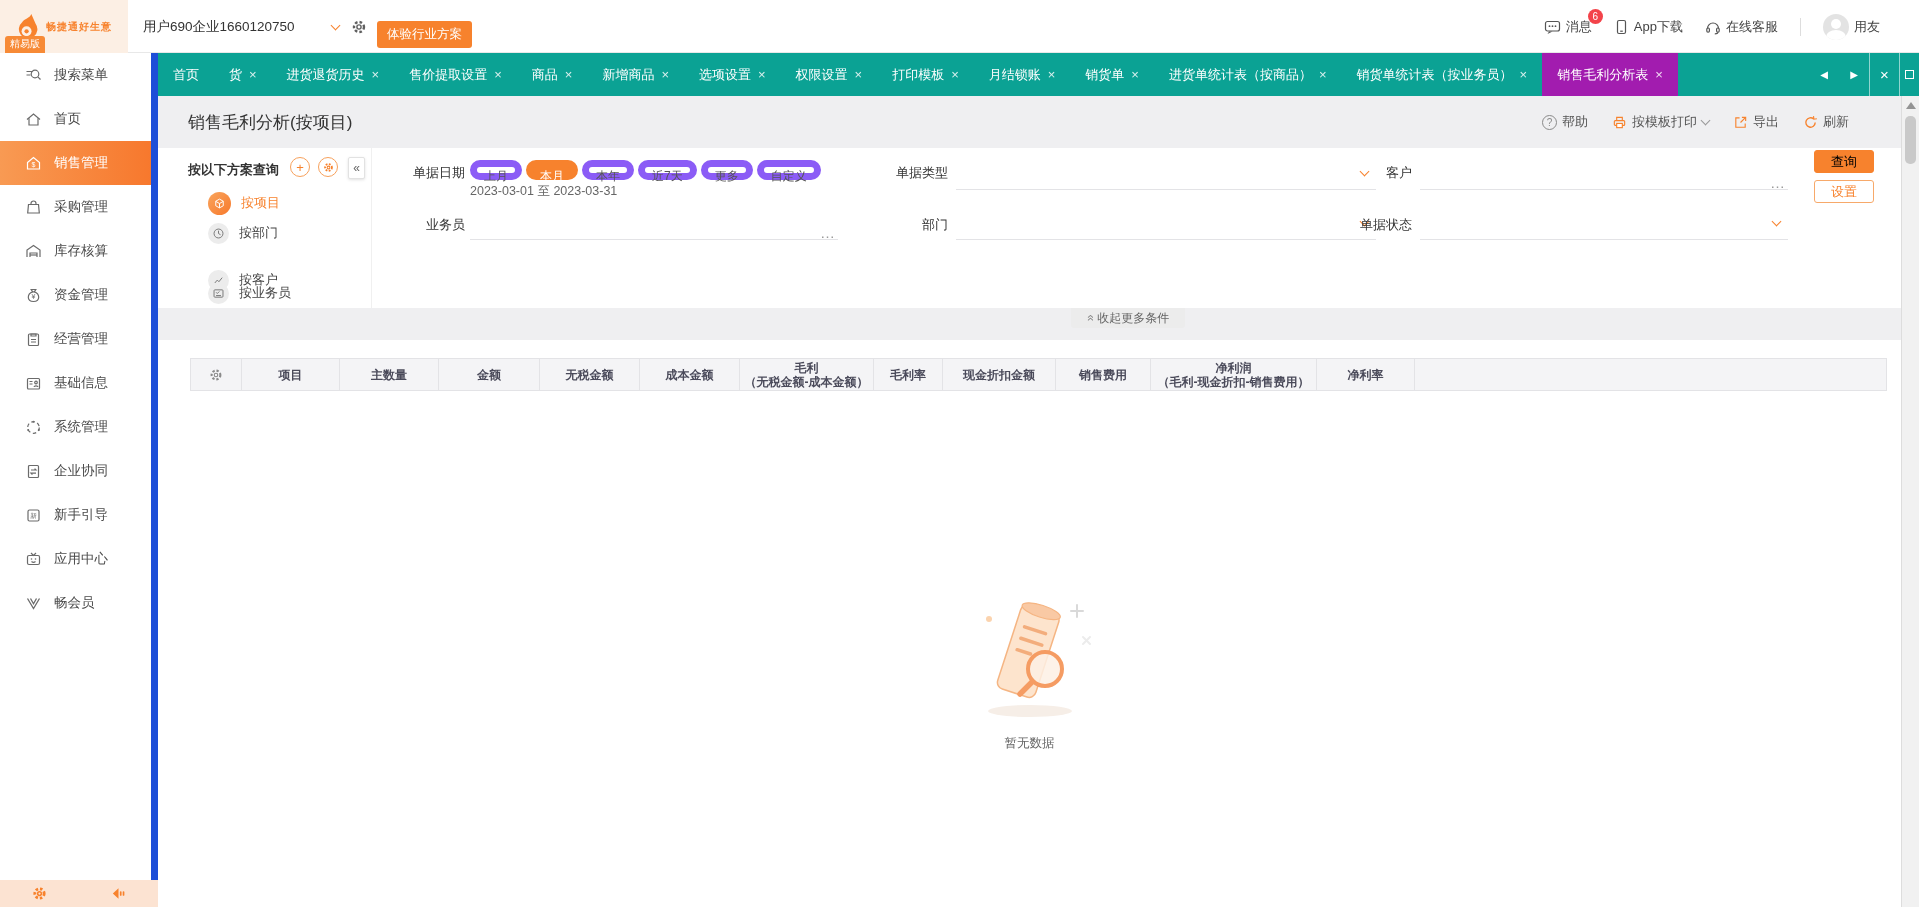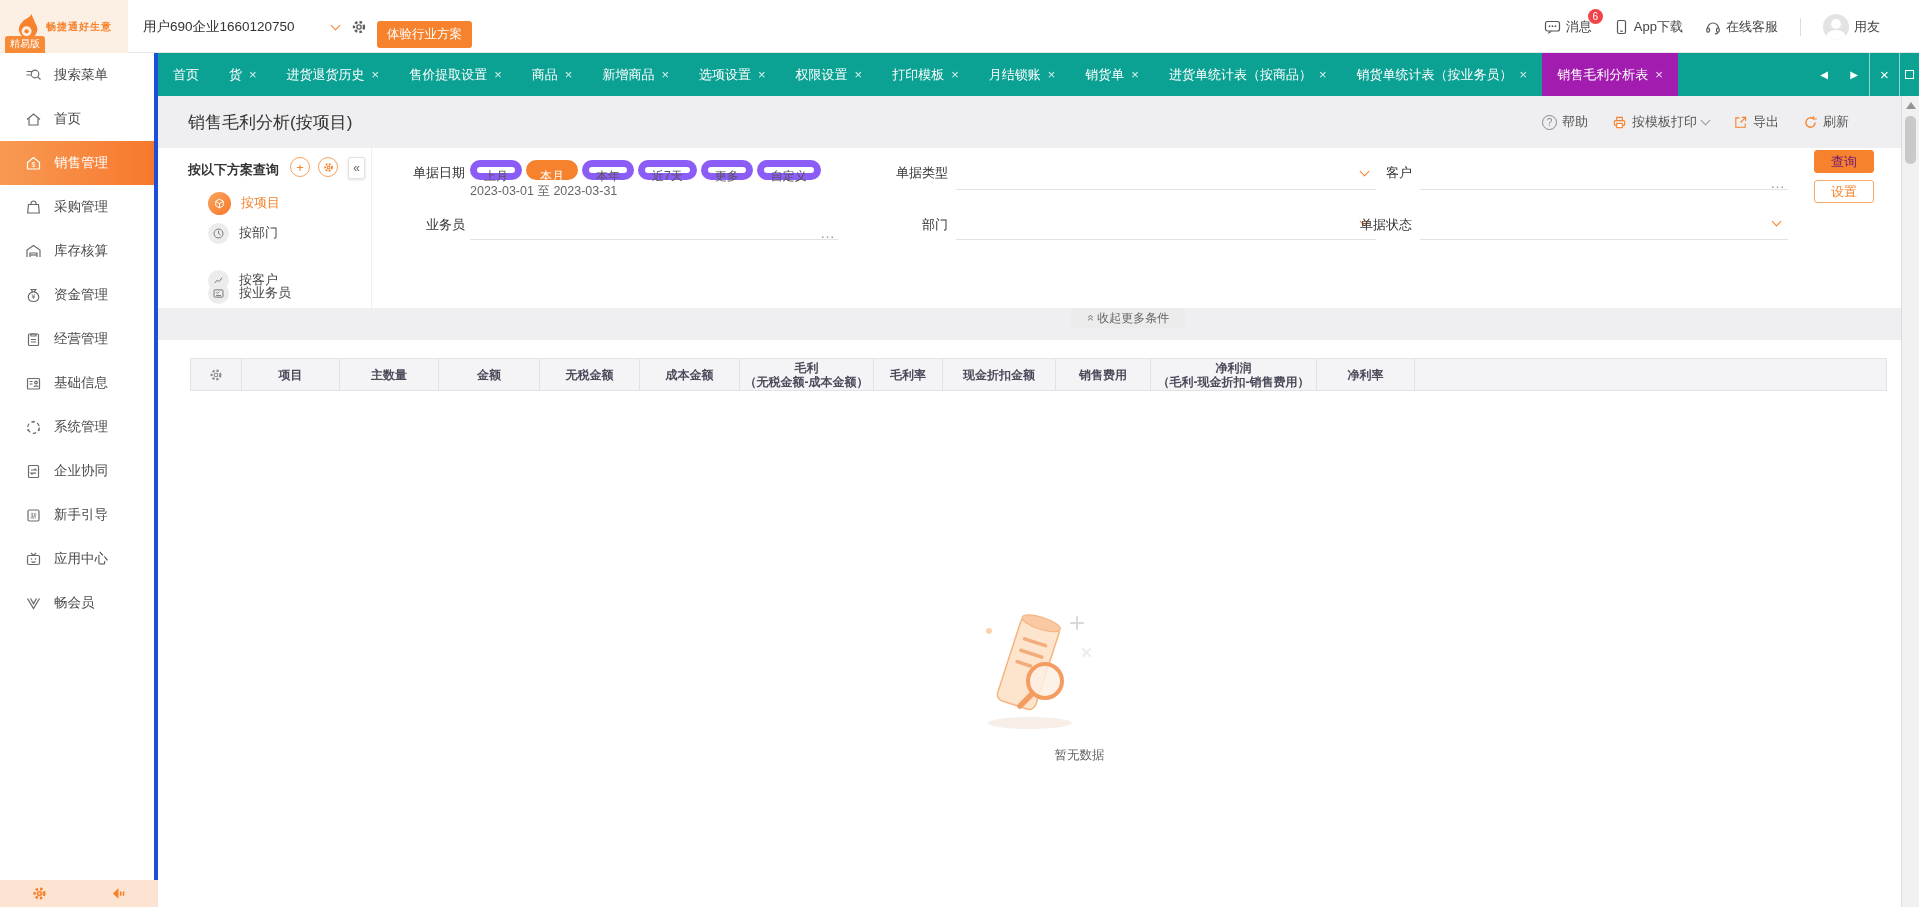--- a/index.html
+++ b/index.html
@@ -30,21 +30,21 @@
   .tabbar{position:absolute;left:158px;top:53px;right:0;height:43px;background:#0ba294;display:flex;align-items:stretch;overflow:hidden;z-index:4}
   .tab{display:flex;align-items:center;gap:7px;padding:0 15px;color:#fff;font-size:13px;white-space:nowrap;cursor:pointer}
   .tab.active{background:#a21caf}
   .tab-close{font-size:13px;opacity:.85;line-height:1;cursor:pointer}
   .tab-controls{margin-left:auto;display:flex;align-items:stretch}
   .tc{width:30px;display:flex;align-items:center;justify-content:center;color:#fff;font-size:10px;cursor:pointer}
   .tc.sep{border-left:1px solid rgba(255,255,255,.55)}
   .max-box{width:9px;height:9px;border:1.5px solid #fff}
 
   
-  .sidebar{position:absolute;left:0;top:53px;width:158px;height:827px;background:#fff;border-right:4px solid #1d4ed8;z-index:3}
+  .sidebar{position:absolute;left:0;top:53px;width:158px;height:827px;background:#fff;border-right:7px solid #1d4ed8;z-index:3}
   .side-item{height:44px;display:flex;align-items:center;gap:12px;padding-left:25px;font-size:13.5px;color:#4a4a4a;cursor:pointer}
   .side-item .ico{color:#6b6b6b;width:17px;height:17px;flex:none}
   .side-item.active{background:linear-gradient(90deg,#f89a53,#f7782d);color:#fff}
   .side-item.active .ico{color:#fff}
   .side-footer{position:absolute;left:0;top:880px;width:158px;height:27px;background:#fce3d2;display:flex;align-items:center;justify-content:space-between;padding:0 32px;z-index:3}
 
   
   .title-row{position:absolute;left:158px;top:96px;width:1743px;height:52px;display:flex;align-items:center;padding:0 52px 0 30px}
   .page-title{font-size:17px;color:#333}
   .title-actions{margin-left:auto;display:flex;align-items:center;gap:24px;font-size:13px;color:#555}
@@ -64,32 +64,32 @@
 
   .lab{position:absolute;width:90px;text-align:right;font-size:13px;color:#333;height:20px;line-height:20px;white-space:nowrap}
   .field{position:absolute;height:30px;border-bottom:1px solid #e3e3e6;cursor:pointer}
   .field .chev{position:absolute;right:8px;top:11px}
   .more-dots{position:absolute;right:2px;bottom:1px;color:#999;font-size:15px;letter-spacing:1px;line-height:10px;cursor:pointer}
   .pill-row{position:absolute;left:312px;top:12px;display:flex;gap:4px}
   .pill{height:20px;line-height:18px;padding:0 7px;border:7px solid #8b5cf6;border-radius:10px;font-size:12px;color:#555;background:#fff;cursor:pointer;white-space:nowrap}
   .pill.active{background:#f7822d;border-color:#f7822d;color:#fff}
   .date-range{position:absolute;left:312px;top:35px;font-size:12.5px;color:#666}
   .btn{position:absolute;right:27px;width:60px;height:23px;border-radius:3px;font-size:13px;display:flex;align-items:center;justify-content:center;cursor:pointer;font-family:inherit}
-  .btn-search{top:2px;background:#f7822d;border:1px solid #f7822d;color:#701a75}
+  .btn-search{top:2px;background:#f7822d;border:1px solid #f7822d;color:#000000}
   .btn-settings{top:32px;background:#fff;border:1px solid #f7a96a;color:#f7822d}
 
   .collapse-tab{position:absolute;left:1071px;top:308px;width:114px;height:20px;background:#ececec;border-radius:0 0 3px 3px;display:flex;align-items:center;justify-content:center;gap:4px;font-size:12px;color:#666;cursor:pointer;z-index:2}
   .dbl-up{display:inline-block;transform:rotate(-90deg);font-size:12px;color:#888;line-height:1}
 
   
   .table-card{position:absolute;left:158px;top:340px;width:1743px;height:567px;background:#fff}
   .thead{position:absolute;left:32px;top:18px;display:flex;height:33px;border:1px solid #e3e3e6;background:#f4f4f6}
   .th{border-right:1px solid #e3e3e6;display:flex;flex-direction:column;align-items:center;justify-content:center;font-weight:bold;font-size:12px;color:#4a4a5a;line-height:14px;text-align:center;white-space:nowrap;overflow:hidden}
   .th:last-child{border-right:none}
-  .empty{position:absolute;left:50%;top:265px;transform:translateX(-50%);text-align:right}
+  .empty{position:absolute;left:50%;top:253px;transform:translateX(-50%);text-align:center}
   .empty-text{margin-top:14px;font-size:12.5px;color:#666}
 
   
   .scrollbar{position:absolute;left:1901px;top:96px;width:18px;height:811px;background:#f1f1f1;border-left:1px solid #ddd}
   .sb-up{position:absolute;left:4px;top:6px;width:0;height:0;border-left:5px solid transparent;border-right:5px solid transparent;border-bottom:7px solid #949494}
   .sb-thumb{position:absolute;left:3px;top:20px;width:11px;height:48px;background:#c9c9c9;border-radius:5px}
 </style>
 </head>
 <body>
 

